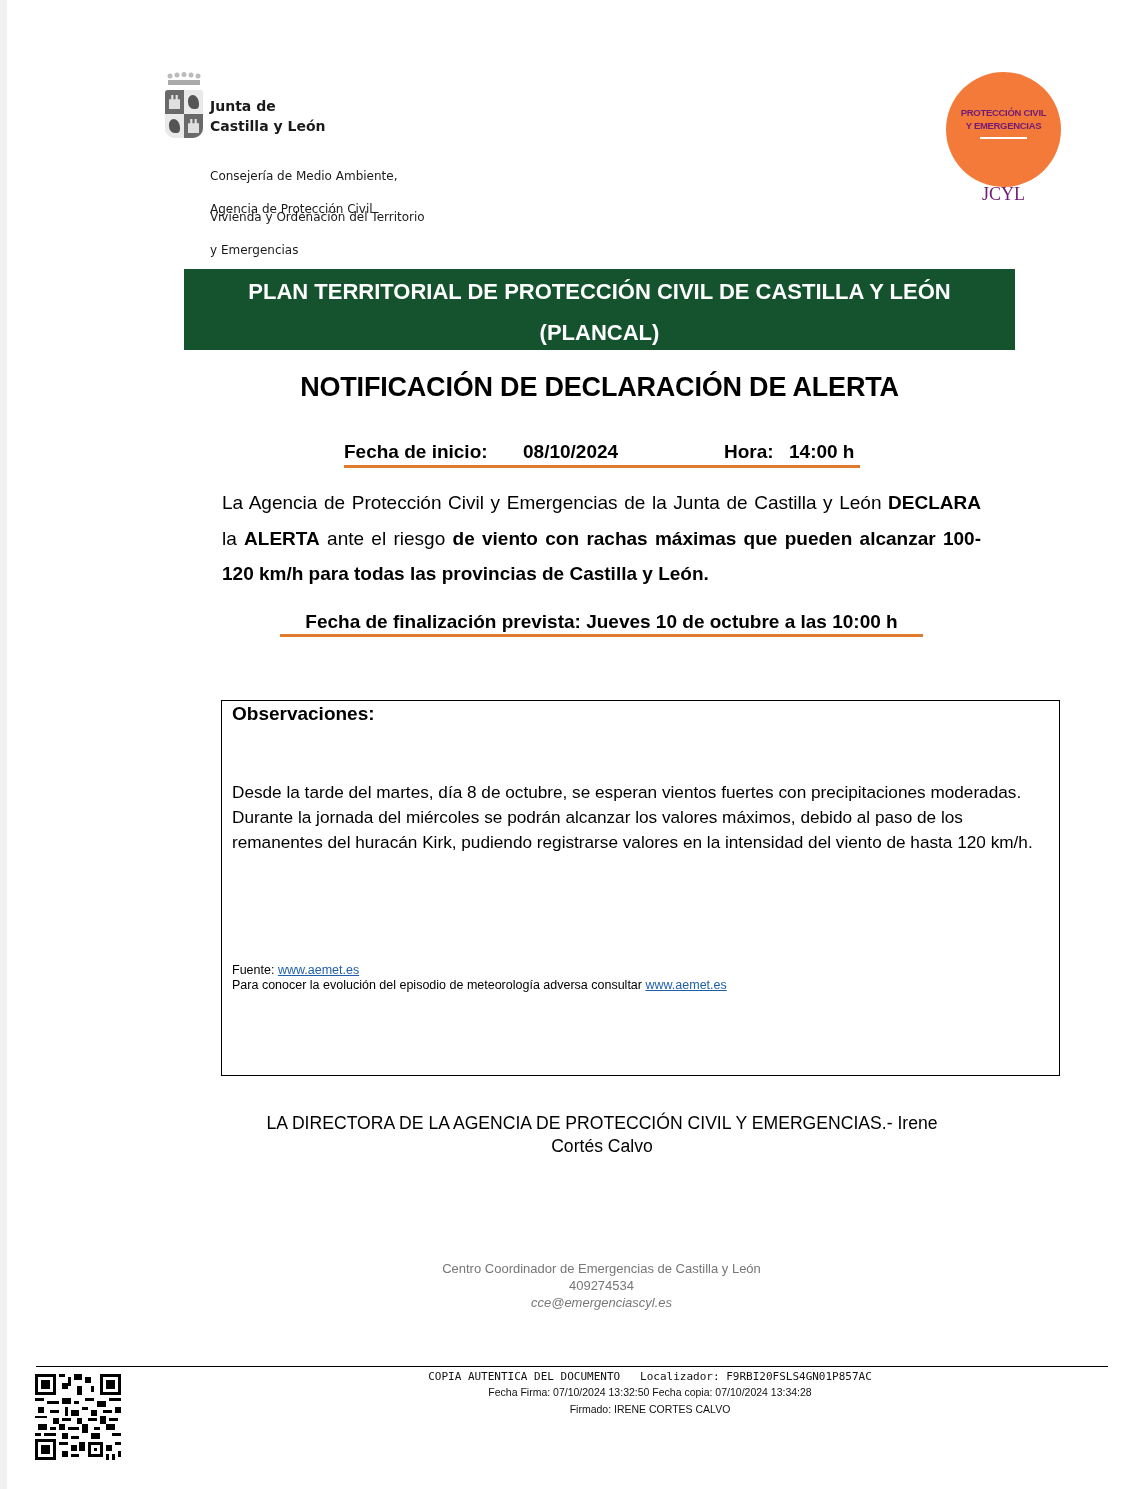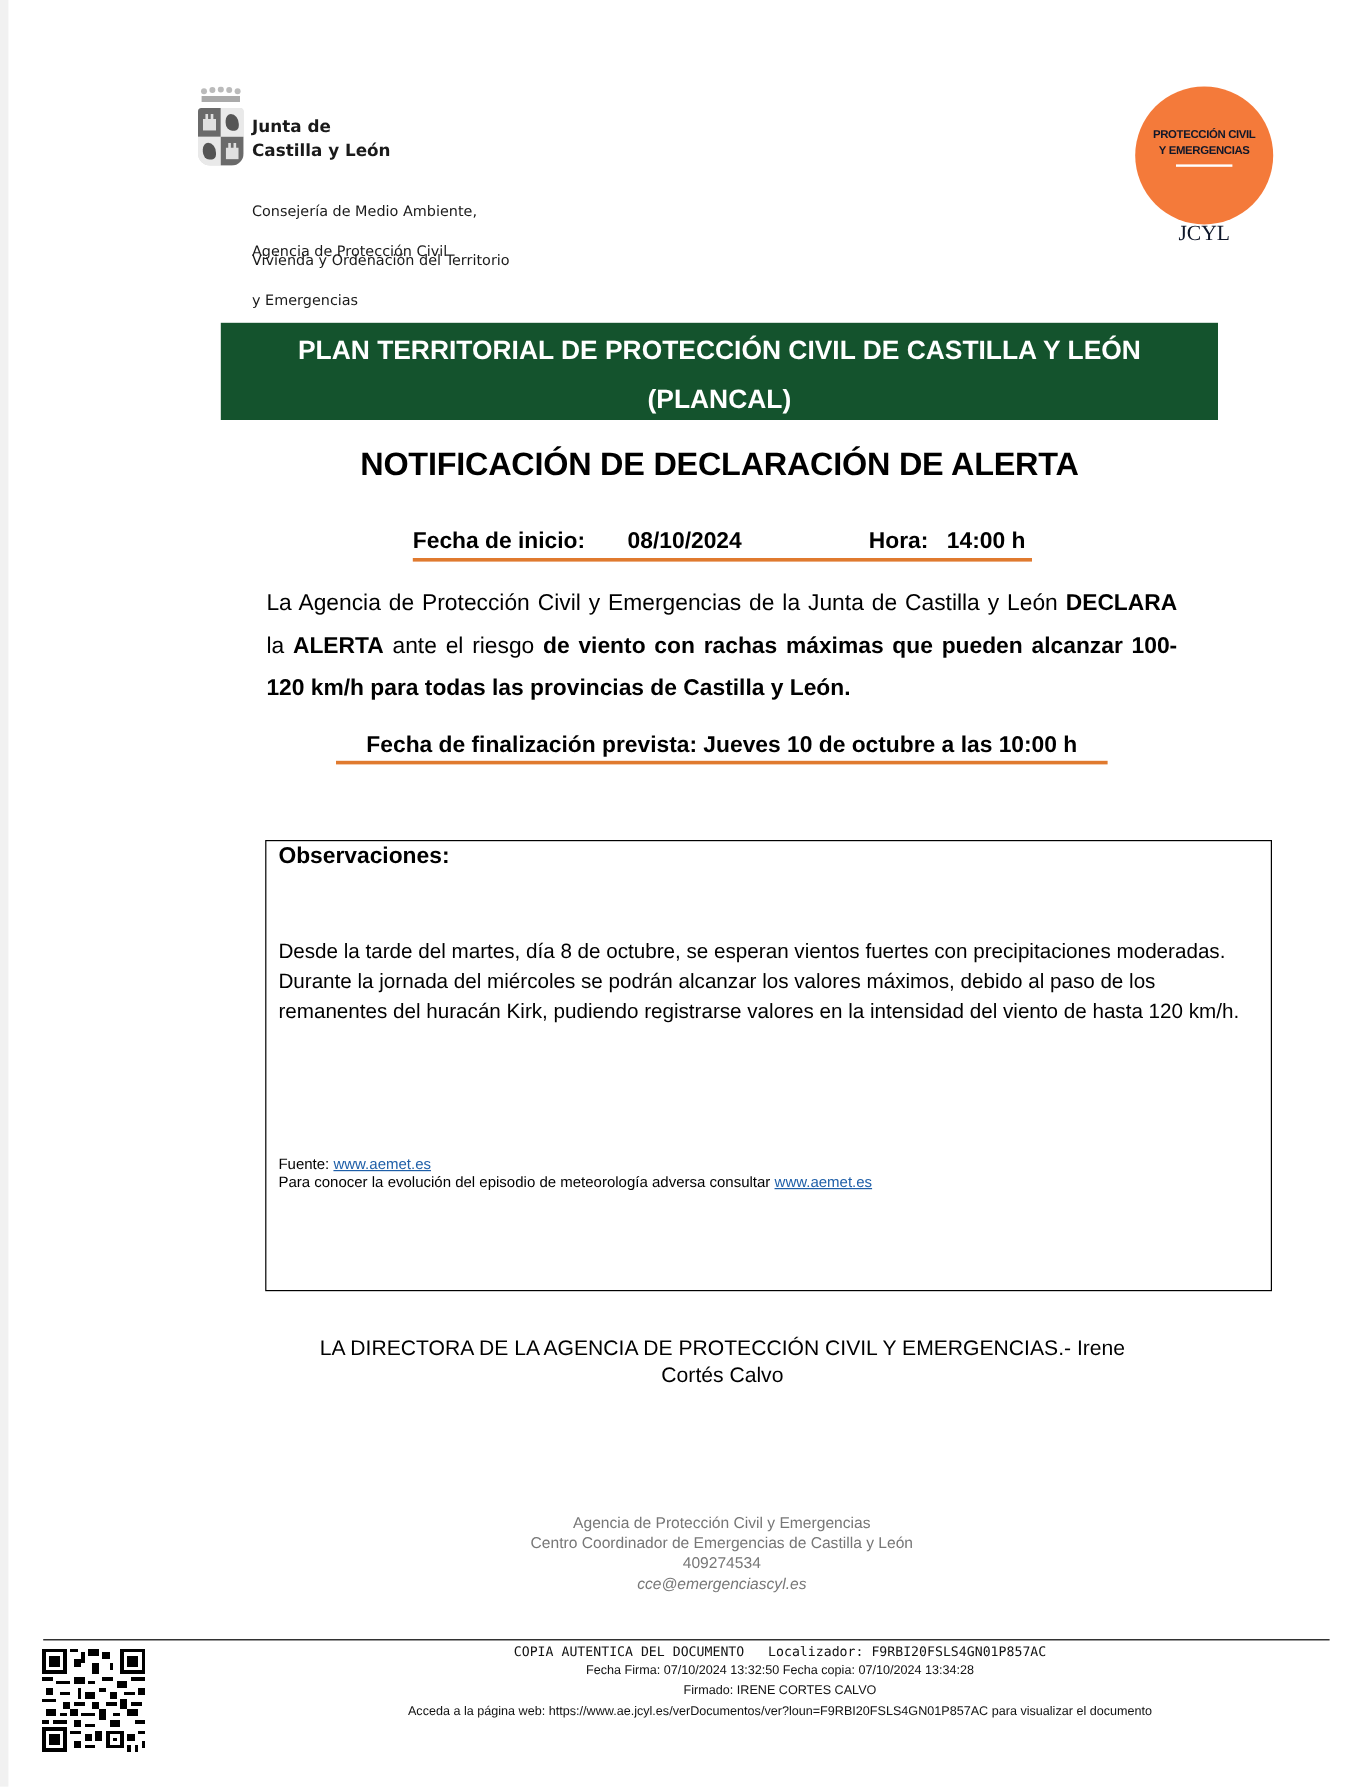--- a/index.html
+++ b/index.html
@@ -21,21 +21,21 @@
   .q4 { left: 19px; top: 24px; background: #6a6a6a; }
   .q .fig { position: absolute; left: 4px; top: 5px; width: 11px; height: 14px; }
   .q1 .fig, .q4 .fig { background: #e0e0e0; clip-path: polygon(0 30%, 20% 30%, 20% 0, 40% 0, 40% 30%, 60% 30%, 60% 0, 80% 0, 80% 30%, 100% 30%, 100% 100%, 0 100%); }
   .q2 .fig, .q3 .fig { background: #555; border-radius: 40% 60% 30% 50%; }
   .jcyl-name { position: absolute; left: 46px; top: 24px; font-family: "DejaVu Sans", sans-serif; font-size: 14px; line-height: 20px; color: #1a1a1a; font-weight: 600; }
   .jcyl-sub { position: absolute; left: 46px; top: 71px; font-family: "DejaVu Sans", sans-serif; font-size: 12px; line-height: 13.5px; color: #1a1a1a; white-space: pre; }
   .jcyl-sub2 { position: absolute; left: 46px; top: 104px; font-family: "DejaVu Sans", sans-serif; font-size: 12px; line-height: 13.5px; color: #1a1a1a; white-space: pre; }
 
   .logo-pc {
     position: absolute; left: 946px; top: 72px; width: 115px; height: 115px; border-radius: 50%;
-    background: #f47a3a; color: #0f172a; text-align: center;
+    background: #f47a3a; color: #701a75; text-align: center;
   }
   .logo-pc .l1 { position: absolute; top: 34px; left: 0; right: 0; font-size: 9.5px; font-weight: bold; letter-spacing: -0.3px; line-height: 13px; }
   .logo-pc .bar { position: absolute; top: 65px; left: 34px; width: 47px; height: 2px; background: #fff; }
   .logo-pc .l2 { position: absolute; top: 72px; left: 0; right: 0; font-family: "Liberation Serif", serif; font-size: 18px; margin-top: 40px; }
 
   
   .banner {
     position: absolute; left: 184px; top: 269px; width: 831px; height: 81px;
     background: #14532d; color: #fff; text-align: center;
     font-weight: bold; font-size: 22px; line-height: 41px;
@@ -167,21 +167,20 @@
     <div><span>Para conocer la evolución del episodio de meteorología adversa consultar </span><a>www.aemet.es</a></div>
   </div>
 </div>
 
 <div class="signature">
   <div>LA DIRECTORA DE LA AGENCIA DE PROTECCIÓN CIVIL Y EMERGENCIAS.- Irene</div>
   <div>Cortés Calvo</div>
 </div>
 
 <div class="contact">
-  <div>Agencia de Protección Civil y Emergencias</div>
   <div>Centro Coordinador de Emergencias de Castilla y León</div>
   <div>409274534</div>
   <div class="email">cce@emergenciascyl.es</div>
 </div>
 
 <div class="footer-rule"></div>
 <svg class="qr" viewBox="0 0 29 29" shape-rendering="crispEdges">
   <rect width="29" height="29" fill="#fff"></rect>
   <g fill="#000">
     <rect x="0" y="0" width="7" height="7"></rect>
@@ -248,14 +247,13 @@
       <rect x="24" y="27" width="1" height="2"></rect>
       <rect x="26" y="27" width="1" height="2"></rect>
       <rect x="28" y="26" width="1" height="2"></rect>
   </g>
 </svg>
 
 <div class="footer-text">
   <div class="copy">COPIA AUTENTICA DEL DOCUMENTO   Localizador: F9RBI20FSLS4GN01P857AC</div>
   <div class="sm">Fecha Firma: 07/10/2024 13:32:50 Fecha copia: 07/10/2024 13:34:28</div>
   <div class="sm">Firmado: IRENE CORTES CALVO</div>
-  <div class="sm">Acceda a la página web: https://www.ae.jcyl.es/verDocumentos/ver?loun=F9RBI20FSLS4GN01P857AC para visualizar el documento</div>
 </div>
 
 </body></html>

